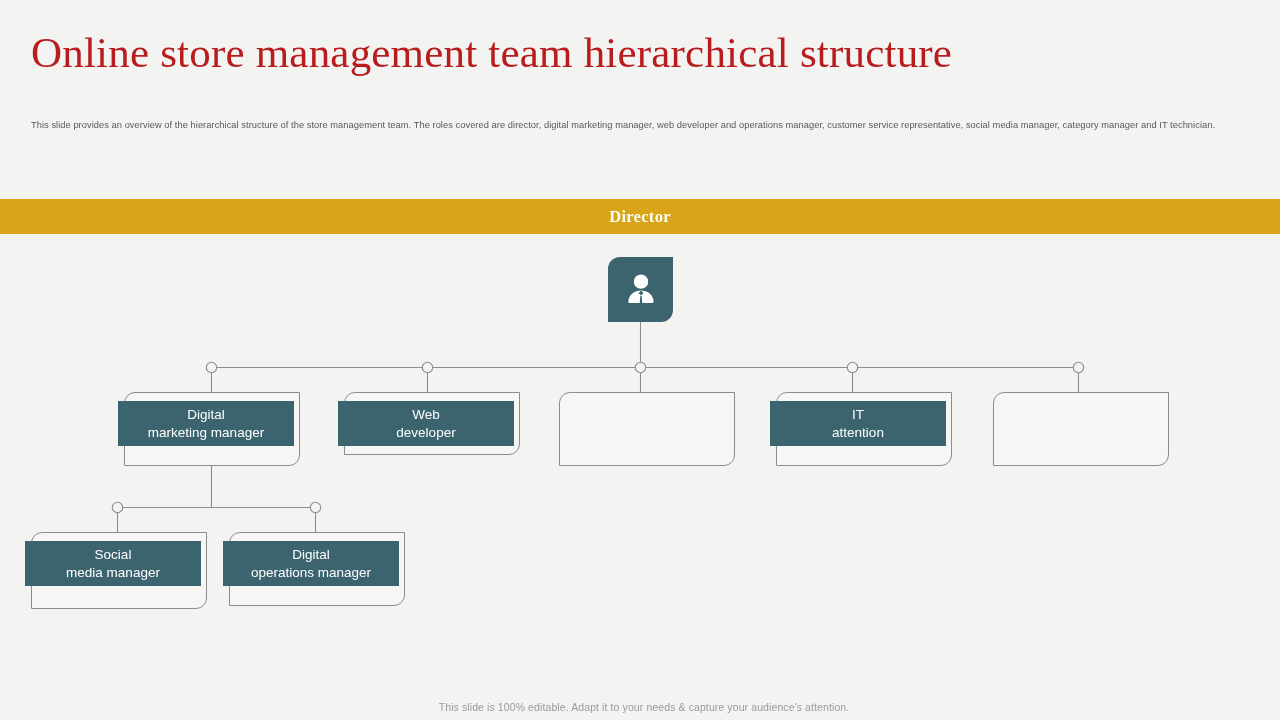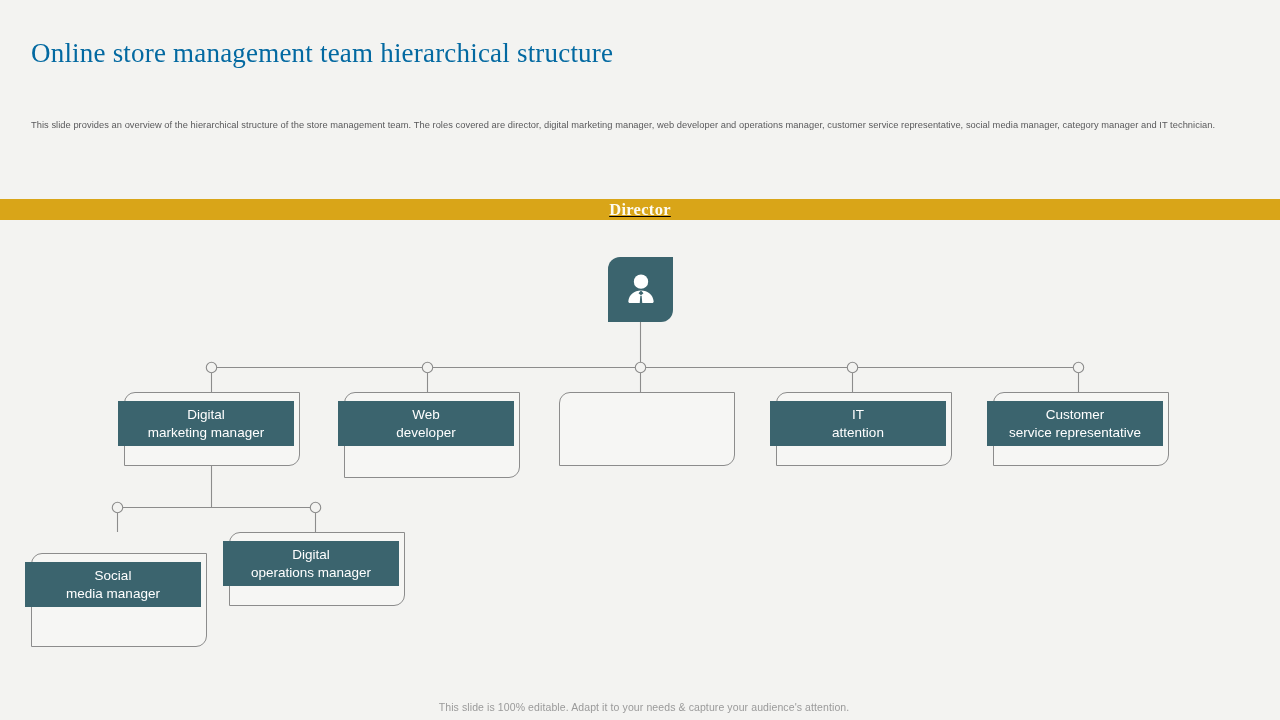--- a/index.html
+++ b/index.html
@@ -17,24 +17,24 @@
     position: relative;
   }
 
   
   #slide-title {
     position: absolute;
     left: 31px;
     top: 32px;
     width: 1200px;
     font-family: "Liberation Serif", serif;
-    font-size: 27px;
+    font-size: 43px;
     font-weight: 400;
     line-height: 42px;
-    color: #0369a1;
+    color: #b91c1c;
     letter-spacing: 0.2px;
     white-space: nowrap;
   }
 
   #slide-subtitle {
     position: absolute;
     left: 31px;
     top: 85px;
     width: 1200px;
     font-size: 9.3px;
@@ -43,26 +43,25 @@
     letter-spacing: 0.05px;
     margin-top: 34px;
   }
 
   
   #director-banner {
     position: absolute;
     left: 0;
     top: 199px;
     width: 1280px;
-    height: 21px;
+    height: 35px;
     background: #d9a518;
     display: flex;
     align-items: center;
     justify-content: center;
-    text-decoration: underline;
   }
 
   #director-banner-label {
     font-family: "Liberation Serif", serif;
     font-weight: bold;
     font-size: 16.5px;
     color: #fdfbf2;
     letter-spacing: 0.3px;
   }
 
@@ -190,21 +189,21 @@
 </div>
 
 <div class="node" style="left:124px; top:392px; width:176px; height:74px;">
   <div class="node-frame"></div>
   <div class="node-fill">
     <span class="node-label">Digital
 marketing manager</span>
   </div>
 </div>
 
-<div class="node" style="left:344px; top:392px; width:176px; height:86px;">
+<div class="node" style="left:344px; top:392px; width:176px; height:63px;">
   <div class="node-frame"></div>
   <div class="node-fill">
     <span class="node-label">Web
 developer</span>
   </div>
 </div>
 
 <div class="node" style="left:559px; top:392px; width:176px; height:74px;">
   <div class="node-frame"></div>
 </div>
@@ -212,27 +211,23 @@
 <div class="node" style="left:776px; top:392px; width:176px; height:74px;">
   <div class="node-frame"></div>
   <div class="node-fill">
     <span class="node-label">IT
 attention</span>
   </div>
 </div>
 
 <div class="node" style="left:993px; top:392px; width:176px; height:74px;">
   <div class="node-frame"></div>
-  <div class="node-fill">
-    <span class="node-label">Customer
-service representative</span>
-  </div>
-</div>
-
-<div class="node" style="left:31px; top:553px; width:176px; height:94px;">
+</div>
+
+<div class="node" style="left:31px; top:532px; width:176px; height:77px;">
   <div class="node-frame"></div>
   <div class="node-fill">
     <span class="node-label">Social
 media manager</span>
   </div>
 </div>
 
 <div class="node" style="left:229px; top:532px; width:176px; height:74px;">
   <div class="node-frame"></div>
   <div class="node-fill">

